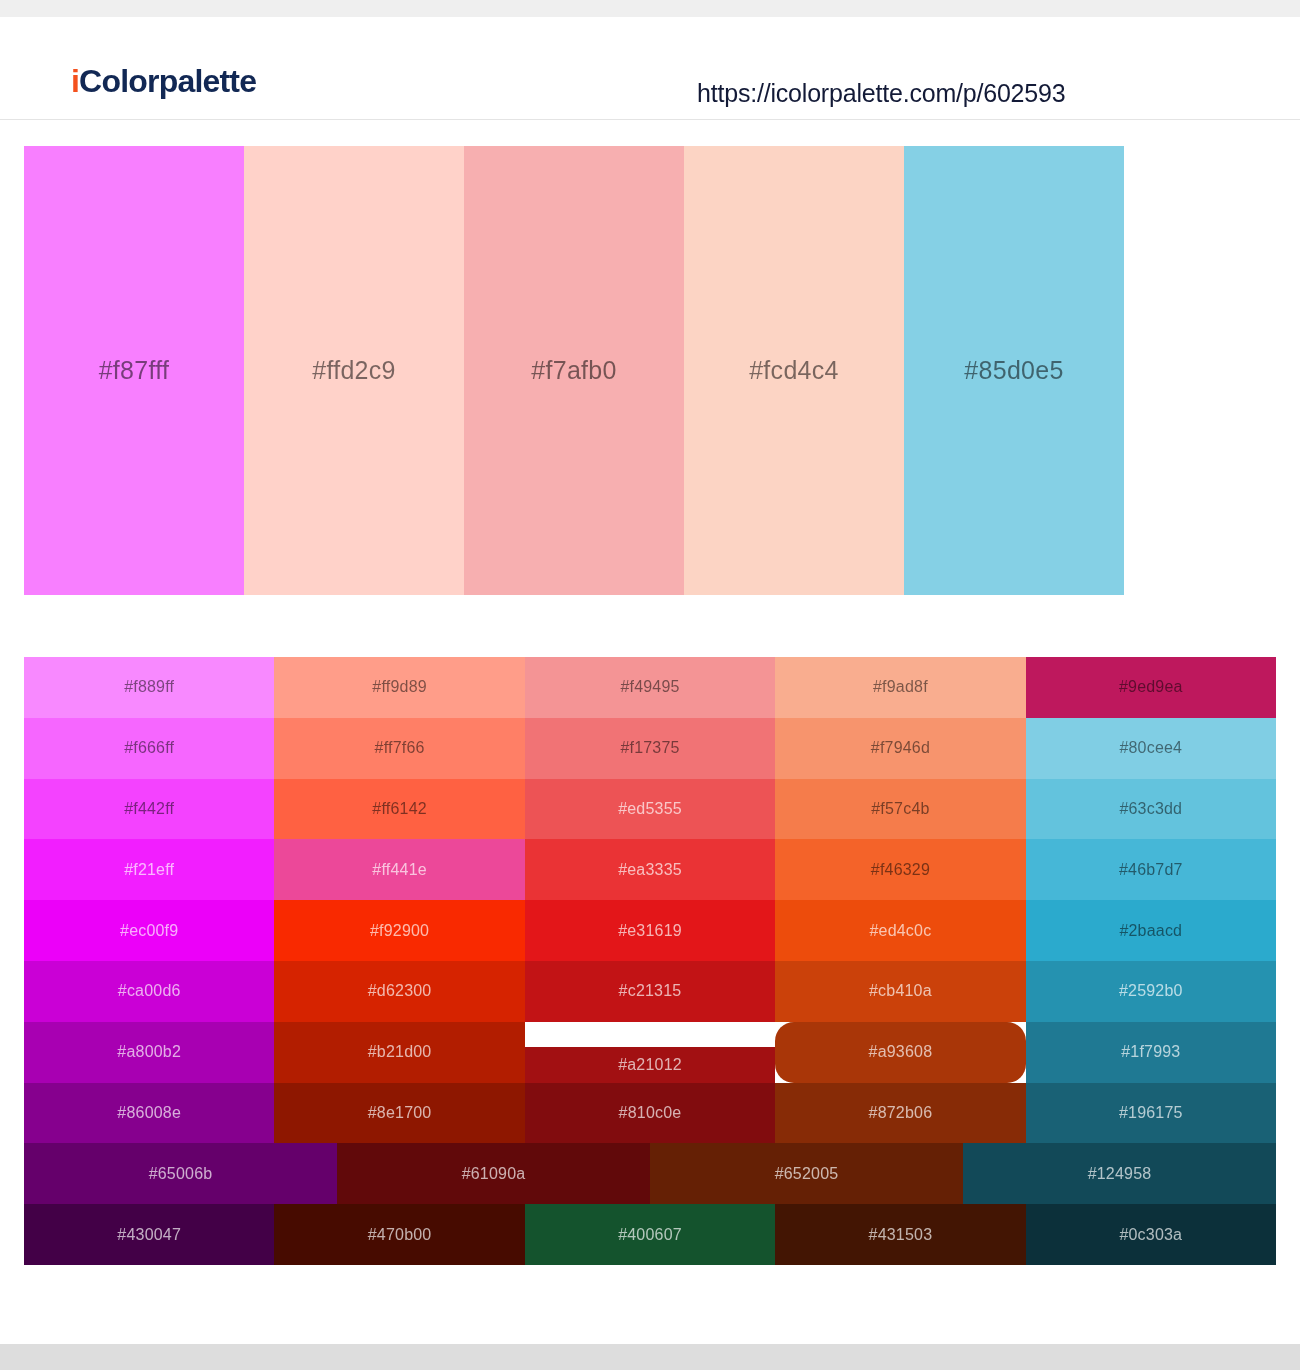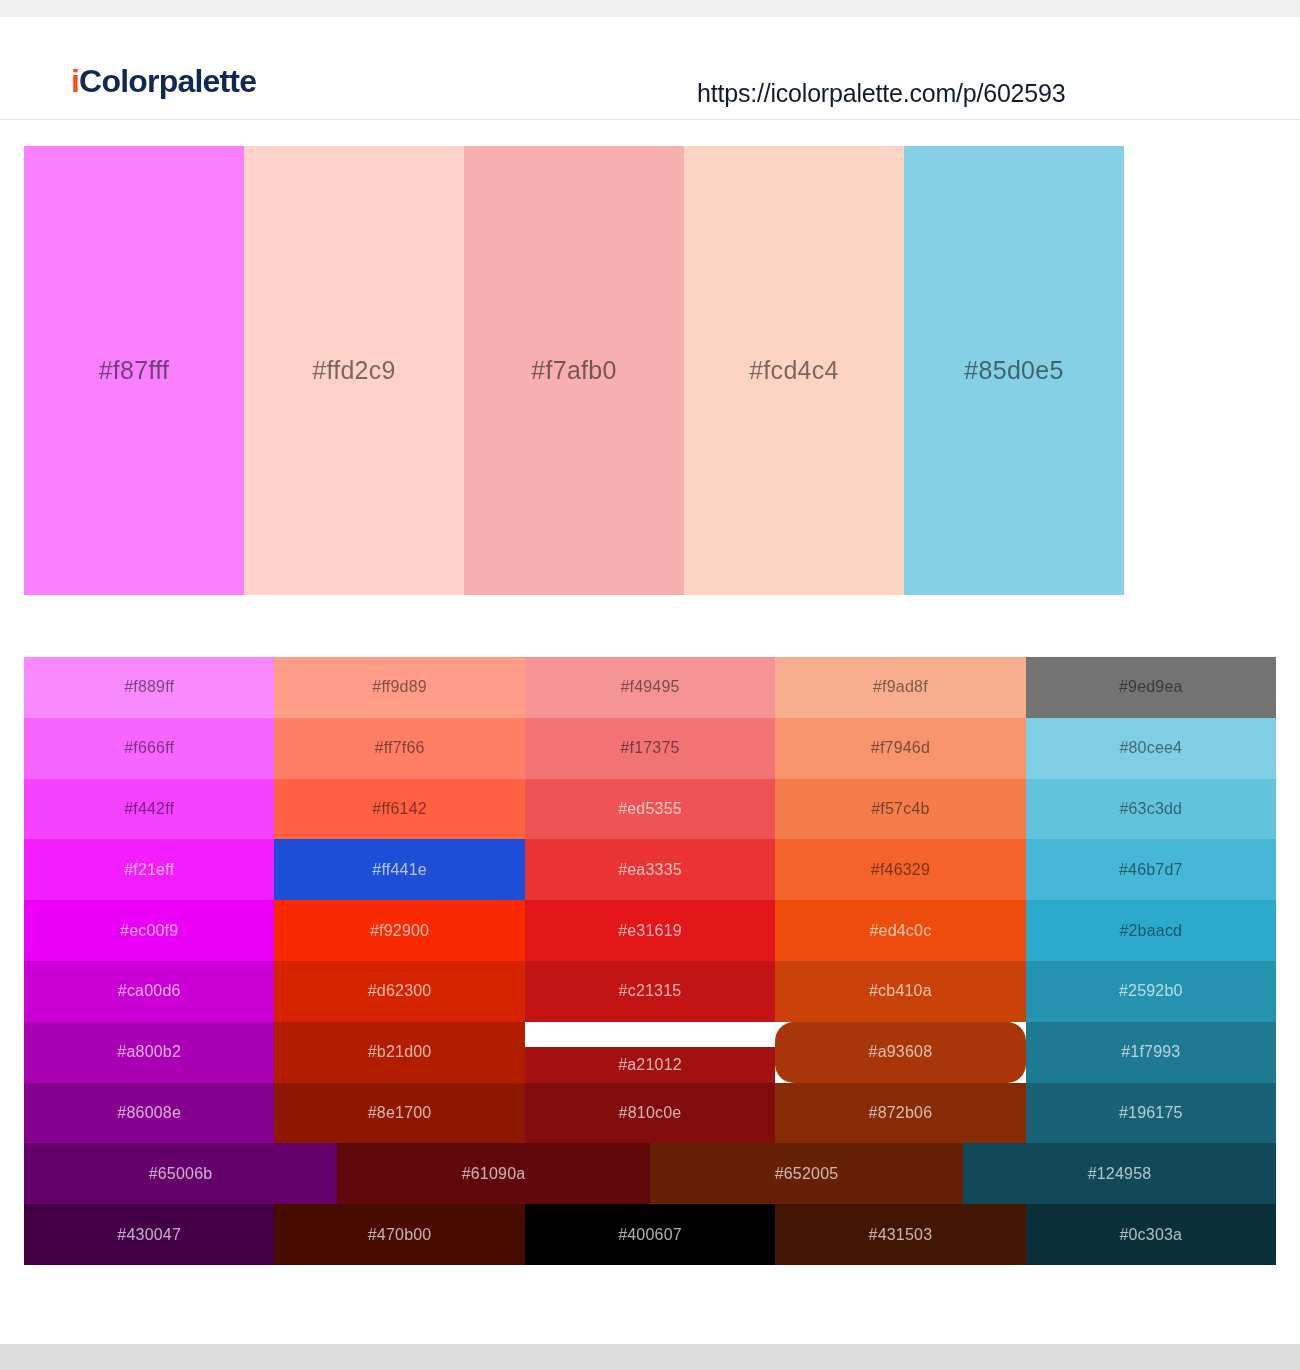--- a/index.html
+++ b/index.html
@@ -158,21 +158,21 @@
         </div>
         <div class="shade-cell" style="background: rgb(255, 157, 137);">
           <span class="shade-label on-light">#ff9d89</span>
         </div>
         <div class="shade-cell" style="background: rgb(244, 148, 149);">
           <span class="shade-label on-light">#f49495</span>
         </div>
         <div class="shade-cell" style="background: rgb(249, 173, 143);">
           <span class="shade-label on-light">#f9ad8f</span>
         </div>
-        <div class="shade-cell" style="background: #737373;">
+        <div class="shade-cell" style="background: #be185d;">
           <span class="shade-label on-light">#9ed9ea</span>
         </div>
       </div>
       <div class="shade-row">
         <div class="shade-cell" style="background: rgb(246, 102, 255);">
           <span class="shade-label on-light">#f666ff</span>
         </div>
         <div class="shade-cell" style="background: rgb(255, 127, 102);">
           <span class="shade-label on-light">#ff7f66</span>
         </div>
@@ -200,21 +200,21 @@
           <span class="shade-label on-light">#f57c4b</span>
         </div>
         <div class="shade-cell" style="background: rgb(99, 195, 221);">
           <span class="shade-label on-light">#63c3dd</span>
         </div>
       </div>
       <div class="shade-row">
         <div class="shade-cell" style="background: rgb(242, 30, 255);">
           <span class="shade-label on-dark">#f21eff</span>
         </div>
-        <div class="shade-cell" style="background: #1d4ed8;">
+        <div class="shade-cell" style="background: #ec4899;">
           <span class="shade-label on-dark">#ff441e</span>
         </div>
         <div class="shade-cell" style="background: rgb(234, 51, 53);">
           <span class="shade-label on-dark">#ea3335</span>
         </div>
         <div class="shade-cell" style="background: rgb(244, 99, 41);">
           <span class="shade-label on-light">#f46329</span>
         </div>
         <div class="shade-cell" style="background: rgb(70, 183, 215);">
           <span class="shade-label on-light">#46b7d7</span>
@@ -302,21 +302,21 @@
           <span class="shade-label on-dark">#124958</span>
         </div>
       </div>
       <div class="shade-row">
         <div class="shade-cell" style="background: rgb(67, 0, 71);">
           <span class="shade-label on-dark">#430047</span>
         </div>
         <div class="shade-cell" style="background: rgb(71, 11, 0);">
           <span class="shade-label on-dark">#470b00</span>
         </div>
-        <div class="shade-cell" style="background: #000000;">
+        <div class="shade-cell" style="background: #14532d;">
           <span class="shade-label on-dark">#400607</span>
         </div>
         <div class="shade-cell" style="background: rgb(67, 21, 3);">
           <span class="shade-label on-dark">#431503</span>
         </div>
         <div class="shade-cell" style="background: rgb(12, 48, 58);">
           <span class="shade-label on-dark">#0c303a</span>
         </div>
       </div>
     </div>

